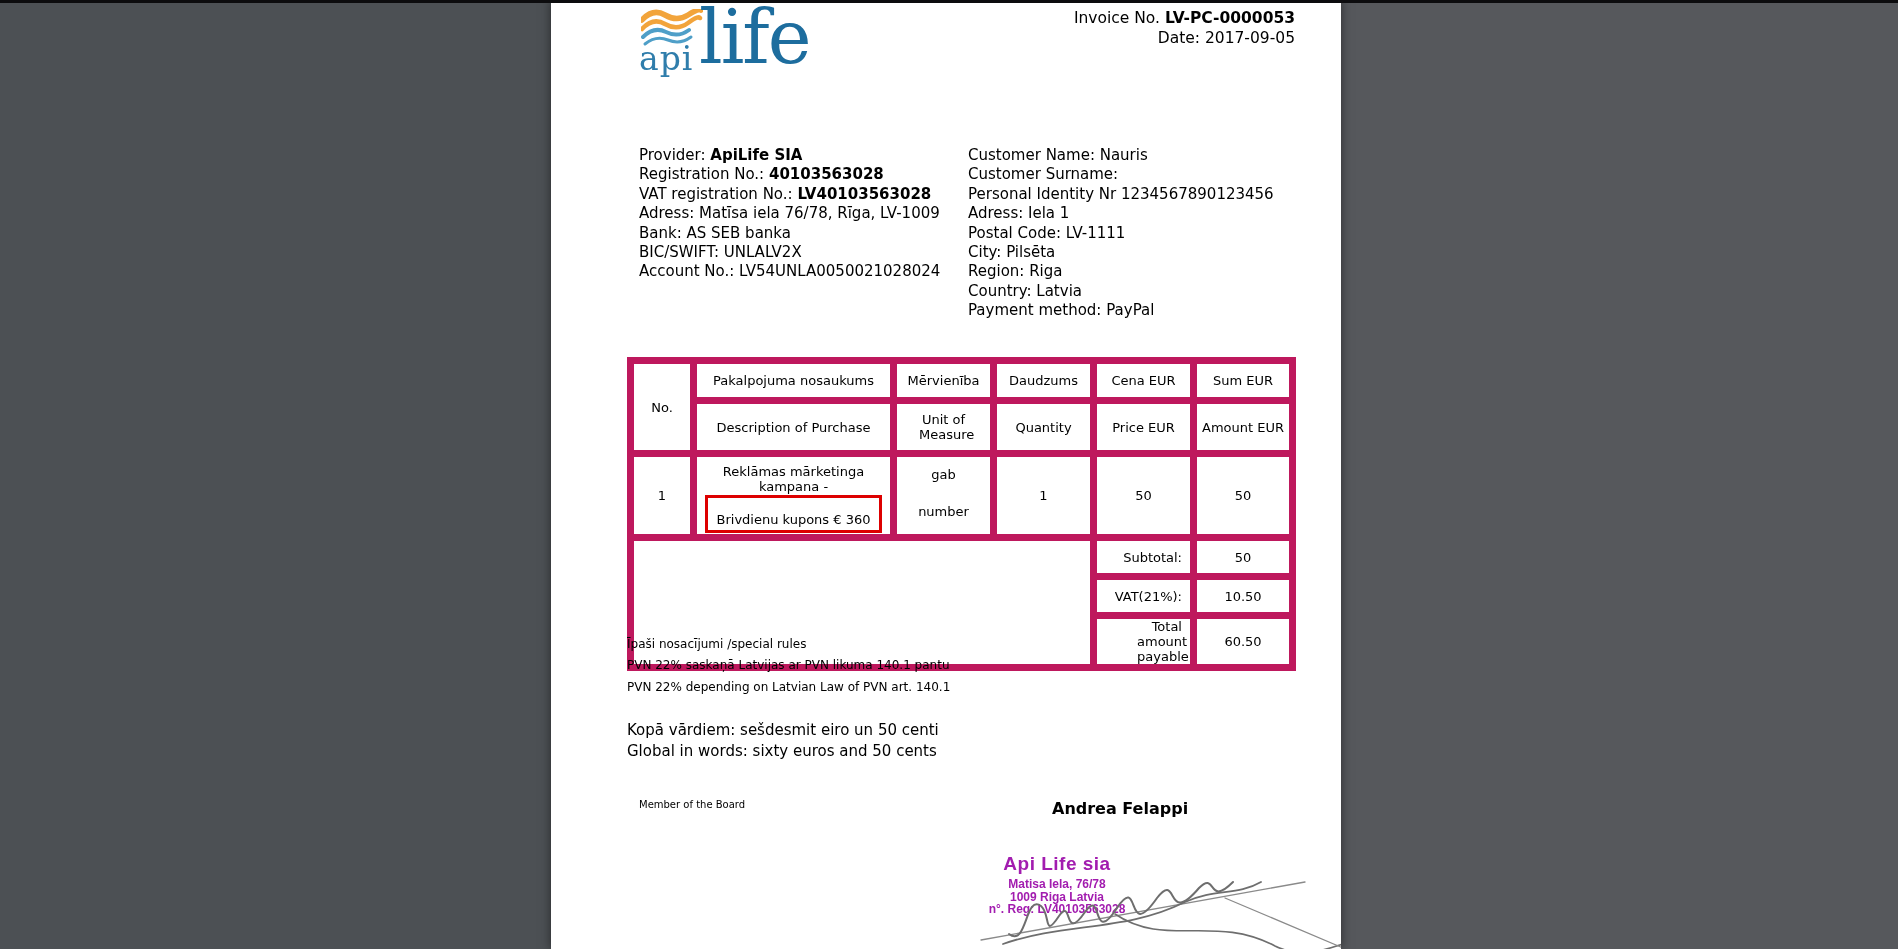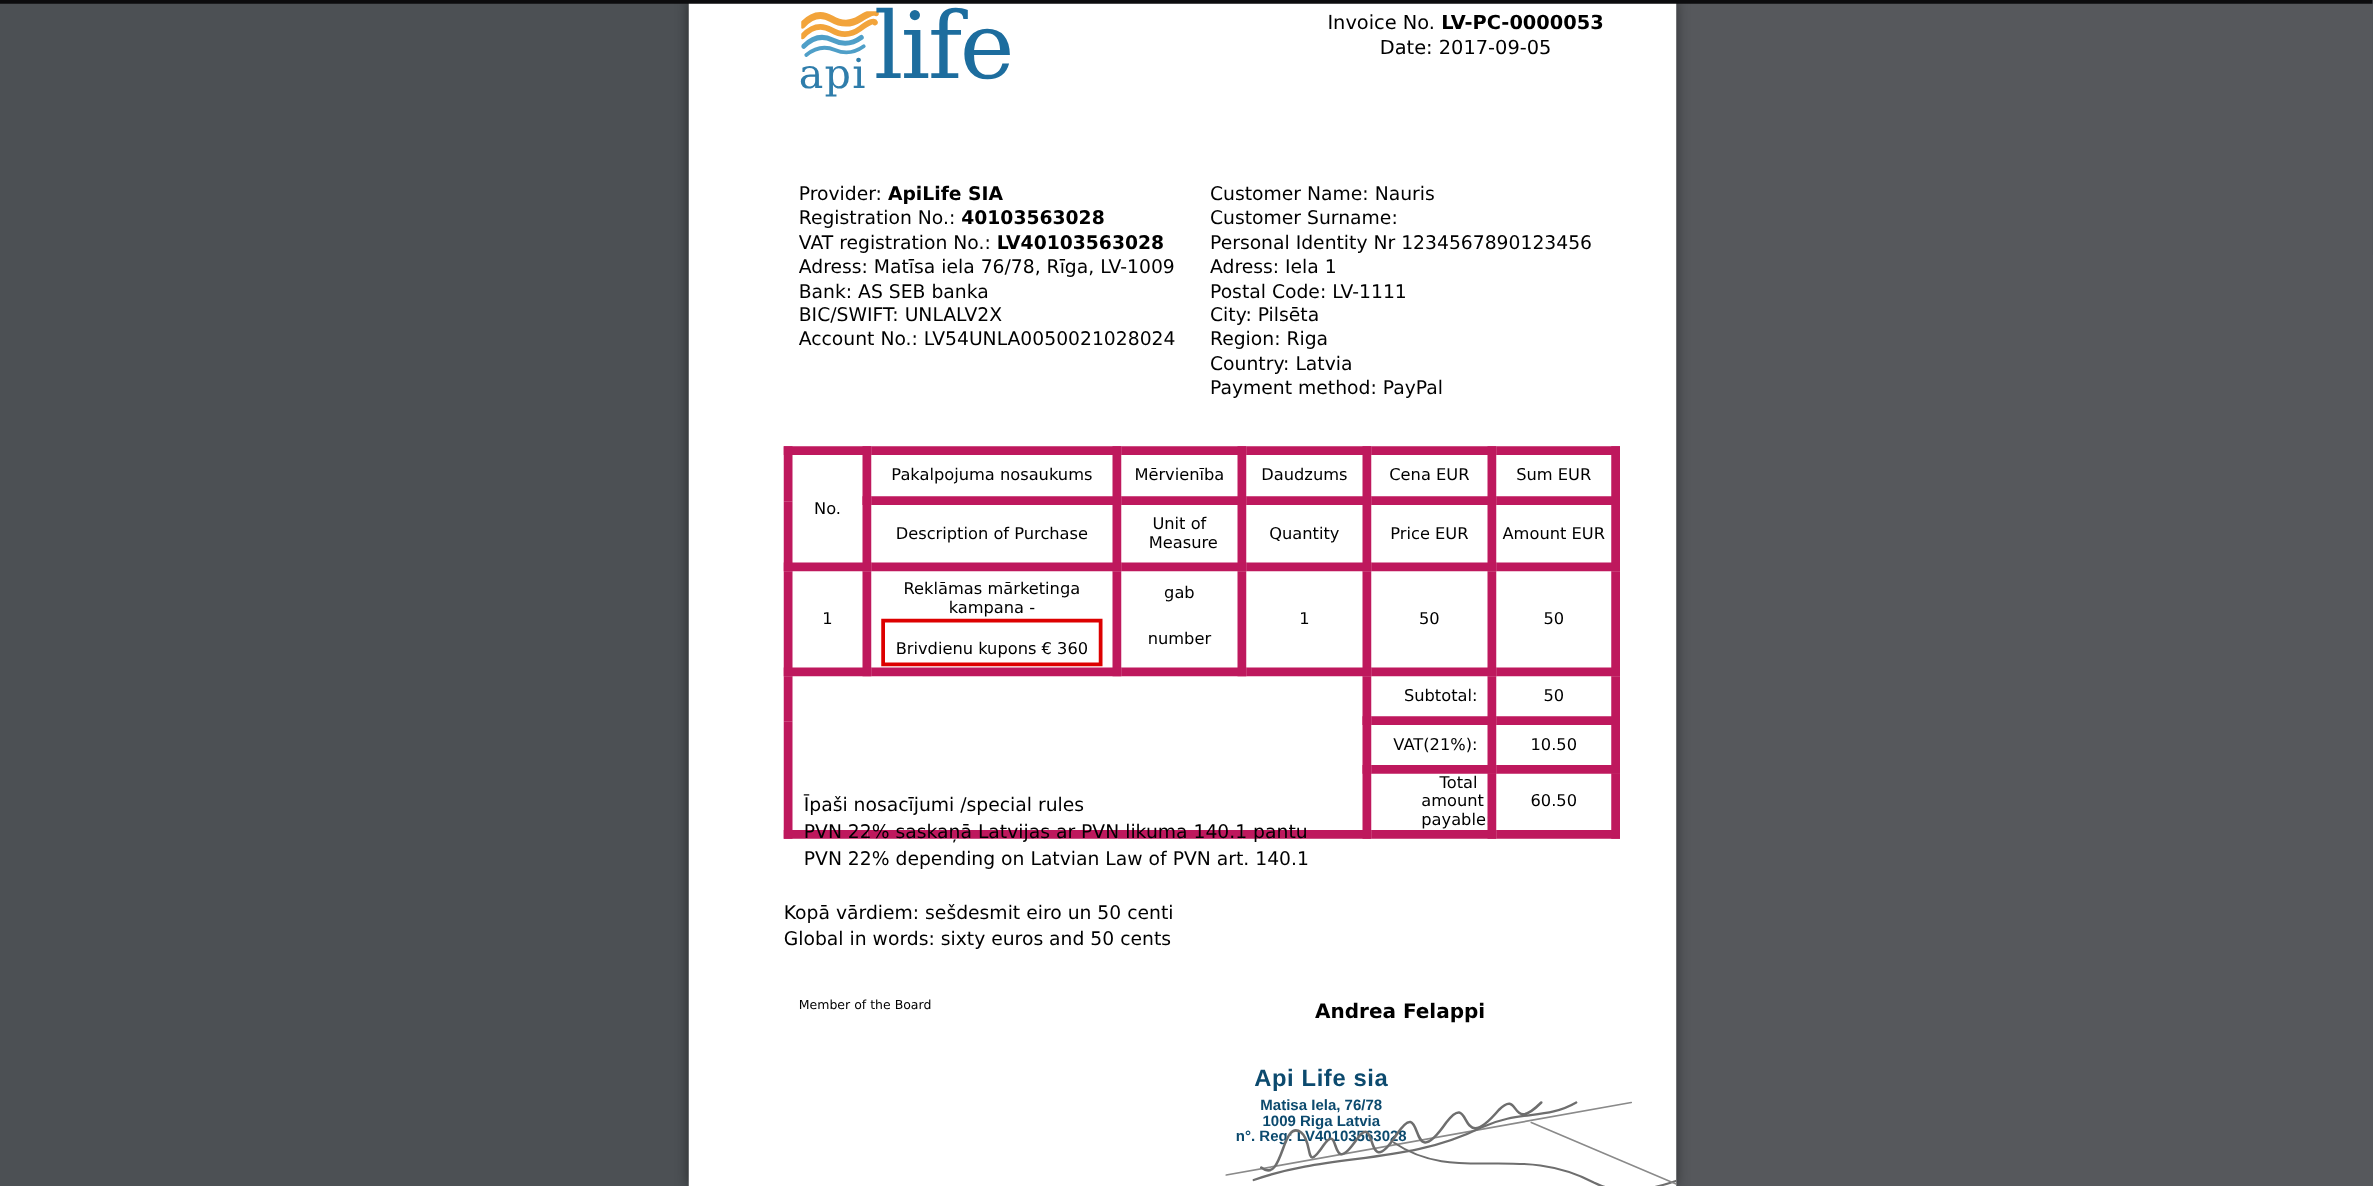--- a/index.html
+++ b/index.html
@@ -14,21 +14,21 @@
 
   
   .logo{position:absolute;left:88px;top:4px;width:220px;height:78px;}
   .logo-waves{position:absolute;left:2px;top:5px;}
   .logo-api{position:absolute;left:0px;top:36px;font-family:"DejaVu Serif",serif;
             font-size:33px;line-height:38px;color:#2f7dab;letter-spacing:1px;}
   .logo-life{position:absolute;left:60px;top:-10px;font-family:"DejaVu Serif",serif;
              font-size:74px;line-height:86px;color:#1d6d9e;letter-spacing:-2px;}
 
   
-  .inv-head{position:absolute;right:58px;top:9px;text-align:center;
+  .inv-head{position:absolute;right:46px;top:9px;text-align:right;
             font-size:15.5px;line-height:19.5px;}
 
   
   .info{position:absolute;font-size:15px;line-height:19.4px;white-space:nowrap;}
   .info-provider{left:88px;top:146px;}
   .info-customer{left:417px;top:146px;}
 
   
   .inv-table{position:absolute;left:76px;top:357px;width:662px;border-collapse:collapse;
              table-layout:fixed;font-size:13px;}
@@ -41,30 +41,30 @@
   tr.trow-total td{height:42px;}
   td.cell-desc{vertical-align:top;padding-top:7px;line-height:15px;}
   .redbox{display:inline-block;border:3px solid #dd0000;padding:14px 9px 3px;margin-top:1px;}
   td.cell-unit{vertical-align:top;}
   .unit-a{margin-top:10px;}
   .unit-b{margin-top:22px;}
   td.tlabel{text-align:right;padding-right:8px;line-height:15px;}
   td.tlabel-wrap{white-space:normal;padding-left:40px;}
 
   
-  .rules{position:absolute;left:92px;top:634px;font-size:15px;line-height:21.3px;}
+  .rules{position:absolute;left:76px;top:634px;font-size:12px;line-height:21.3px;}
   .words{position:absolute;left:76px;top:720px;font-size:15px;line-height:21.3px;}
 
   
   .board-left{position:absolute;left:88px;top:799px;font-size:10px;}
   .board-right{position:absolute;left:501px;top:799px;font-size:16px;font-weight:bold;}
 
   
   .stamp{position:absolute;left:399px;top:853px;width:214px;text-align:center;
-         color:#0c4a6e;font-family:"Liberation Sans",sans-serif;font-weight:bold;}
+         color:#a21caf;font-family:"Liberation Sans",sans-serif;font-weight:bold;}
   .stamp-title{font-size:19px;line-height:22px;letter-spacing:.5px;margin-bottom:3px;}
   .stamp-line{font-size:12px;line-height:12.5px;}
   .sig-svg{position:absolute;left:424px;top:856px;z-index:3;}
 </style>
 </head>
 <body>
 
 <div class="stage">
   <div class="bg-left"></div>
   <div class="bg-right"></div>

